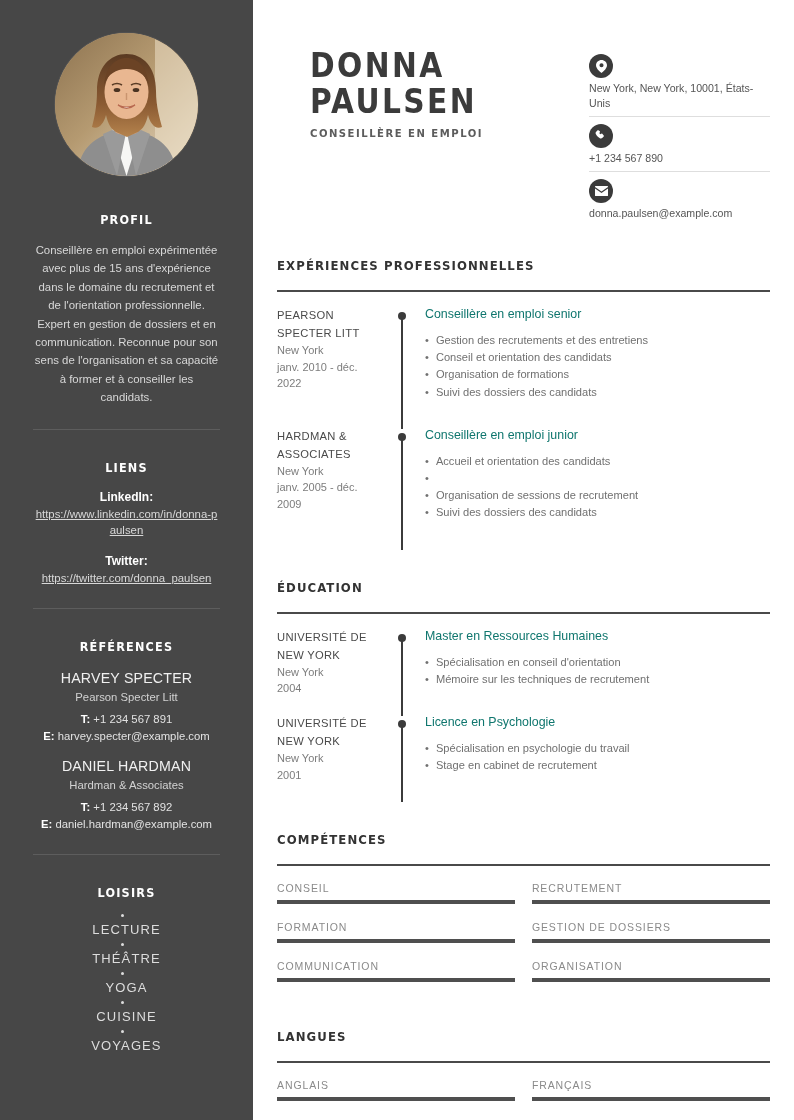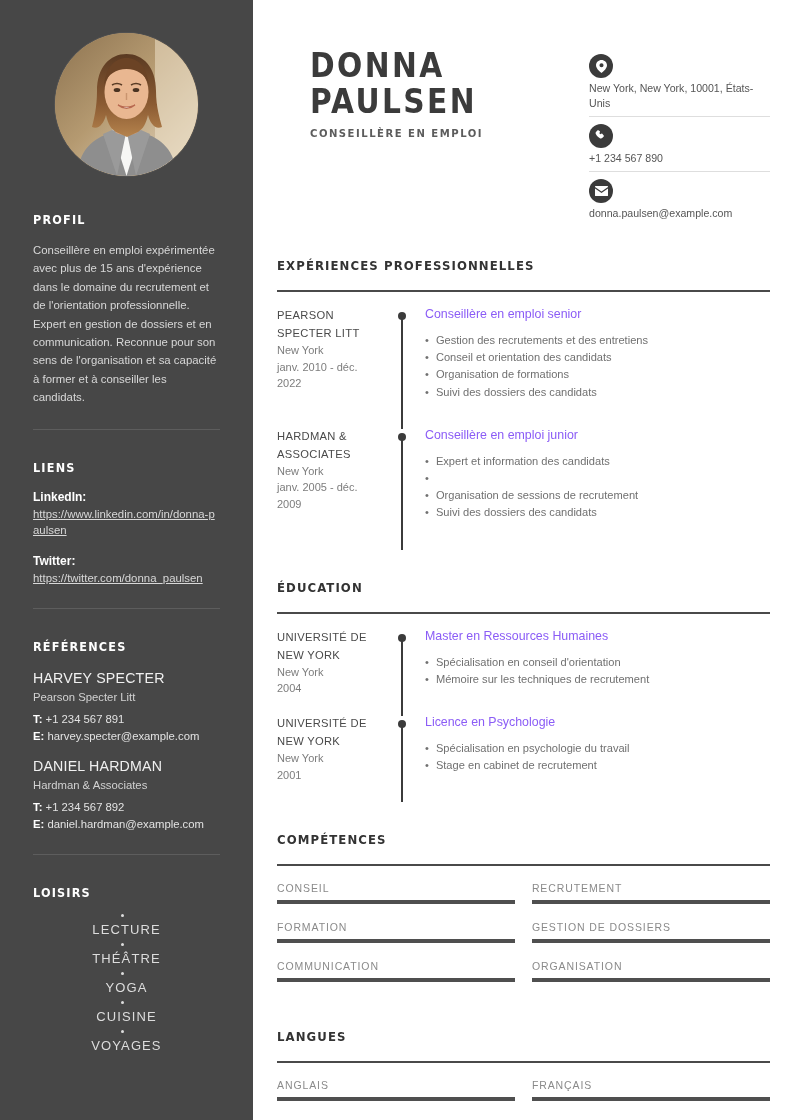--- a/index.html
+++ b/index.html
@@ -22,21 +22,21 @@
     padding-top: 33px;
   }
   .photo {
     width: 143px; height: 143px; border-radius: 50%;
     overflow: hidden; position: relative;
     background: #b79a72;
     box-shadow: 0 0 0 1px rgba(255,255,255,0.06);
   }
   .photo svg { display:block; width:100%; height:100%; }
 
-  .side-body { padding: 0 33px; }
+  .side-body { padding: 0 33px; text-align: center; }
   .side-h {
     font-family: "DejaVu Sans Condensed", "Liberation Sans Narrow", "Liberation Sans", sans-serif;
     font-size: 12.5px; font-weight: 700; letter-spacing: 1.2px;
     color: #ffffff; text-transform: uppercase;
     margin-top: 30px; margin-bottom: 14px;
   }
   .side-h.first { margin-top: 36px; }
   .profil-text {
     font-size: 11.4px; line-height: 18.4px; color: #d8d8d8;
   }
@@ -110,21 +110,21 @@
   .e-tl { width: 22px; flex: none; position: relative; }
   .e-tl .dot {
     width: 8px; height: 8px; border-radius: 50%; background: #3b3b3b;
     position: absolute; left: 3px; top: 6px;
   }
   .e-tl .bar {
     width: 1.5px; background: #3b3b3b;
     position: absolute; left: 6.2px; top: 12px; bottom: -2px;
   }
   .e-right { flex: 1; padding-left: 8px; padding-bottom: 26px; }
-  .e-title { font-size: 12.4px; color: #8b5cf6; line-height: 17px; margin-bottom: 9px; }
+  .e-title { font-size: 12.4px; color: #0f766e; line-height: 17px; margin-bottom: 9px; }
   .e-bullet {
     font-size: 11.1px; color: #707070; line-height: 17.2px;
     display: flex; align-items: flex-start;
   }
   .e-bullet .b { margin-right: 7px; line-height: 17.2px; }
 
   .grid2 { display: flex; flex-wrap: wrap; justify-content: space-between; }
   .cell { width: 48.3%; margin-bottom: 15px; }
   .cell-label {
     font-size: 10.5px; letter-spacing: .9px; color: #8a8a8a;
@@ -325,21 +325,21 @@
           <div class="e-meta">janv. 2005 - déc. 2009</div>
         </div>
         <div class="e-tl">
             <span class="dot"></span>
             <span class="bar"></span>
           </div>
         <div class="e-right">
           <div class="e-title">Conseillère en emploi junior</div>
           <div class="e-bullet">
               <span class="b">•</span>
-              <span>Expert et information des candidats</span>
+              <span>Accueil et orientation des candidats</span>
             </div>
           <div class="e-bullet">
               <span class="b">•</span>
             </div>
           <div class="e-bullet">
               <span class="b">•</span>
               <span>Organisation de sessions de recrutement</span>
             </div>
           <div class="e-bullet">
               <span class="b">•</span>

